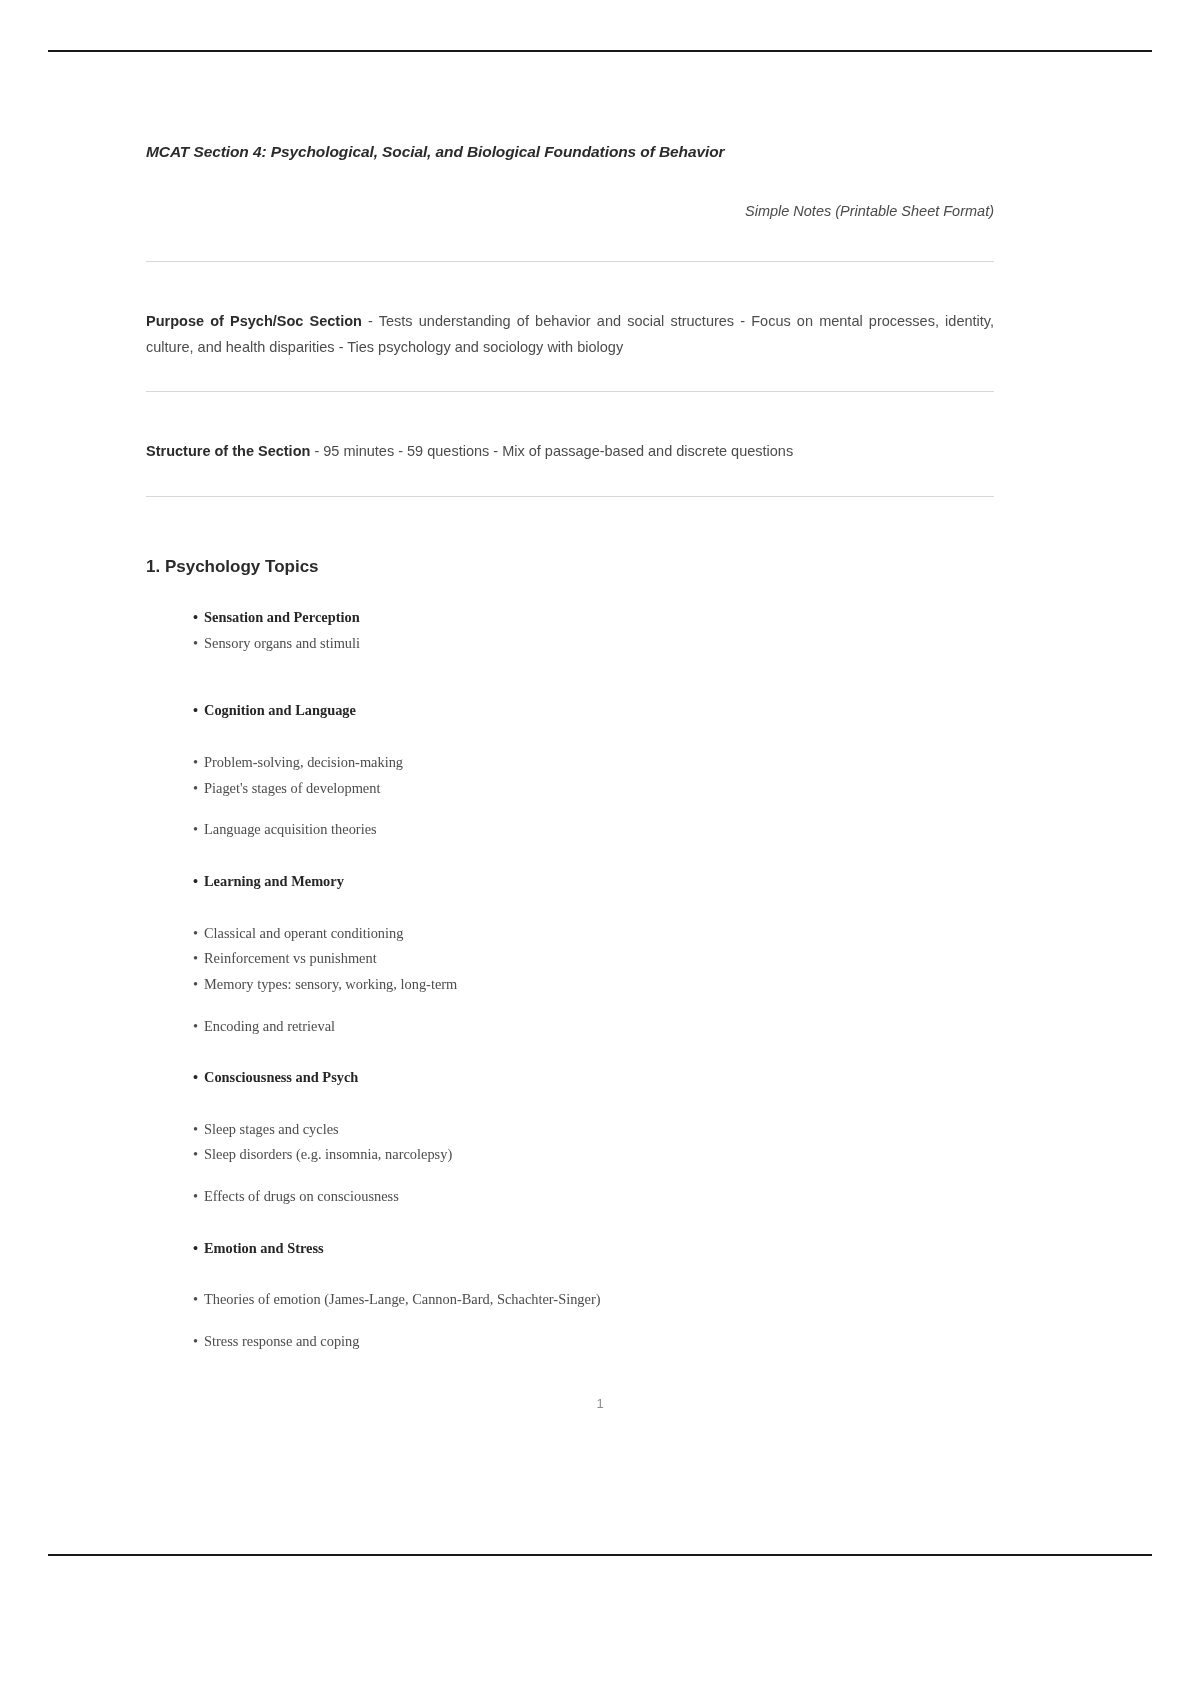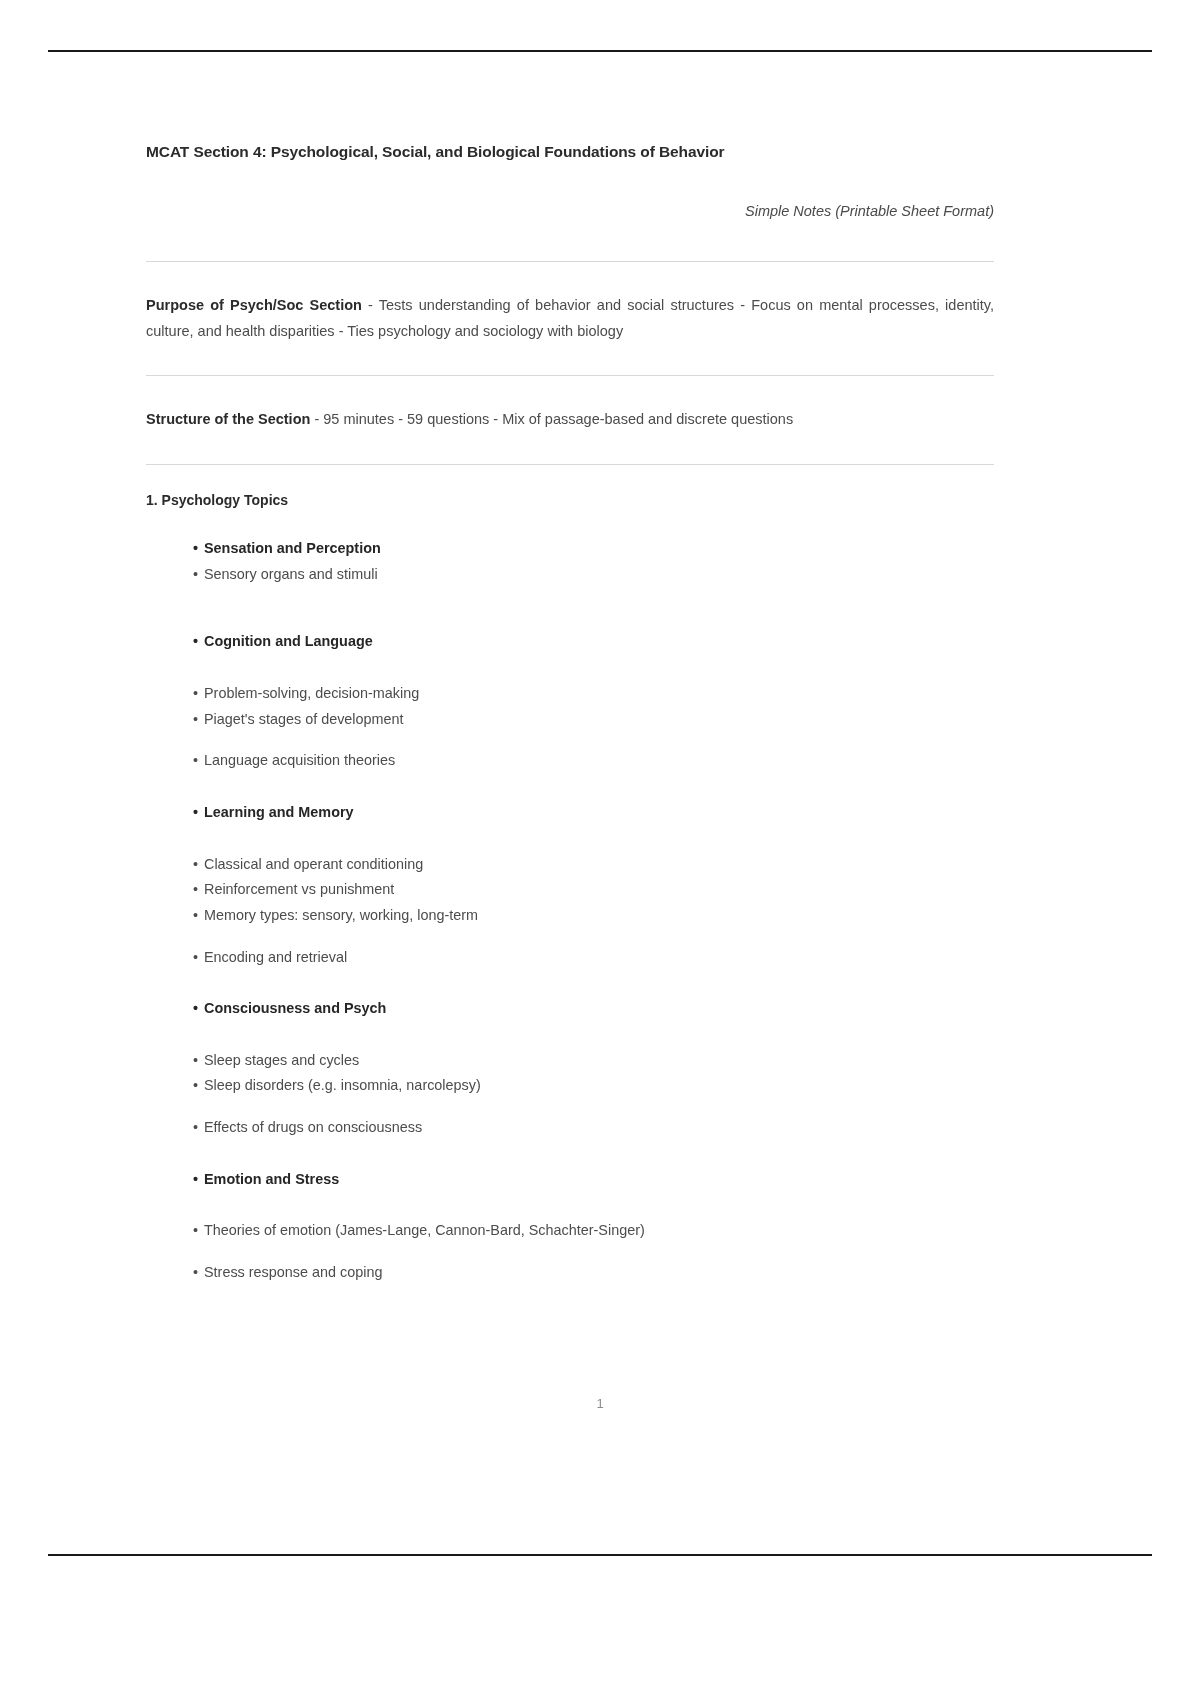--- a/index.html
+++ b/index.html
@@ -39,64 +39,65 @@
     width: 848px;
   }
 
   .doc-title {
     font-size: 15.5px;
     font-weight: bold;
     color: #2b2b2b;
     letter-spacing: -0.1px;
     line-height: 1.5;
     margin: 0 0 38px 0;
+    font-style: italic;
   }
   .doc-subtitle {
     font-size: 14.5px;
     font-style: italic;
     color: #4a4a4a;
     margin: 0;
     line-height: 1.5;
     text-align: right;
   }
 
   .divider {
     height: 0;
     border-top: 1px solid #d8d8d8;
     margin: 0;
   }
   .div-1 { margin-top: 38px; }
   .div-2 { margin-top: 30px; }
   .div-3 { margin-top: 32px; }
 
   .para-block {
-    margin-top: 30px;
+    margin-top: 46px;
     margin-bottom: 0;
     font-size: 14.5px;
     line-height: 1.82;
     color: #4c4c4c;
     text-align: justify;
   }
   .para-block .lead {
     font-weight: bold;
     color: #2b2b2b;
   }
 
   .section-heading {
-    margin-top: 27px;
-    font-size: 14px;
+    margin-top: 60px;
+    font-size: 17px;
     font-weight: bold;
     color: #2b2b2b;
   }
 
   .topics {
     margin-top: 28px;
     padding-left: 47px;
   }
-  .topic-group { margin-bottom: 0; }
+  .topic-group { margin-bottom: 0; font-family: Liberation Serif, serif; }
 
   .bullet-line {
     font-size: 14.4px;
     line-height: 1.78;
     color: #4c4c4c;
     white-space: nowrap;
   }
   .bullet-line .dot {
     display: inline-block;
     width: 11px;

